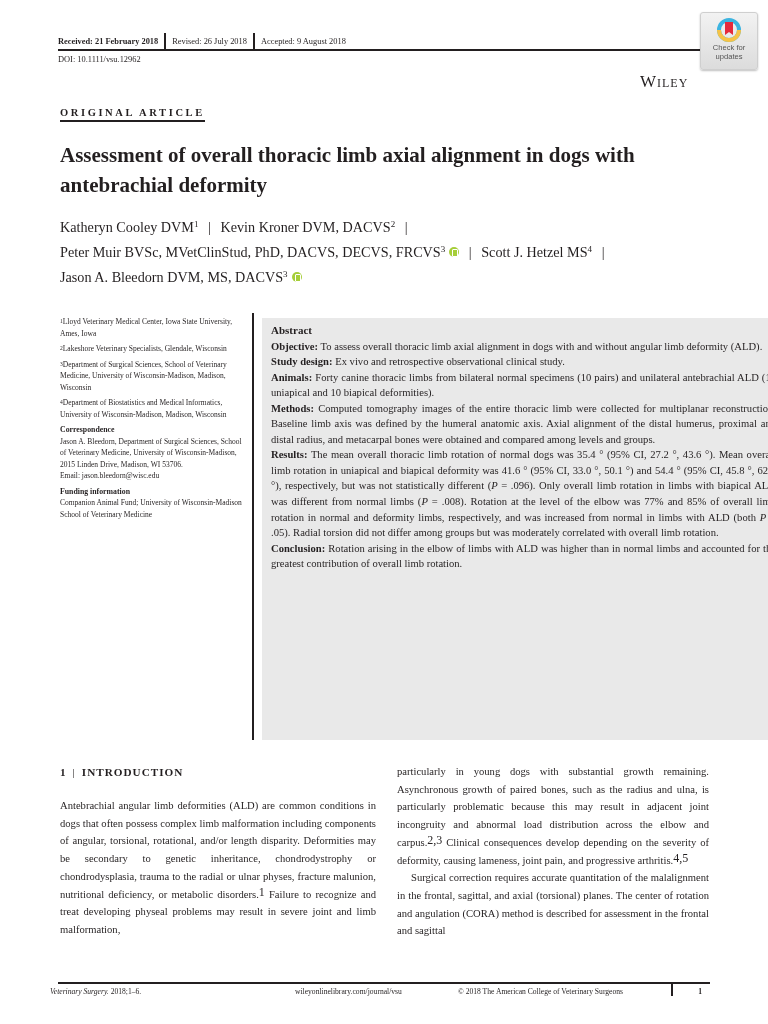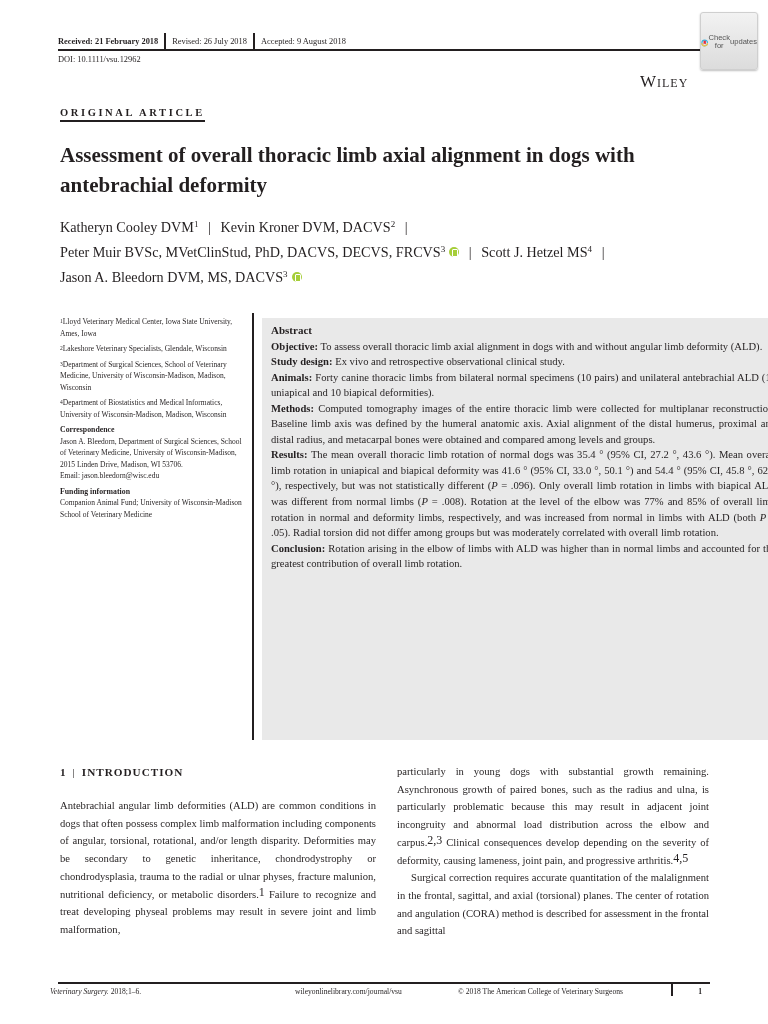--- a/index.html
+++ b/index.html
@@ -7,21 +7,21 @@
     body { position: relative; font-family: "Liberation Serif", "DejaVu Serif", serif; color: #231f20; }
 
     
     .hdr-bar { position: absolute; left: 58px; top: 36px; width: 652px; height: 15px; border-bottom: 2px solid #231f20; display: flex; align-items: flex-end; font-size: 8.4px; line-height: 13px; }
     .hdr-bar .cell { padding: 0 6px; height: 15px; display: flex; align-items: center; }
     .hdr-bar .cell.first { padding-left: 0; font-weight: bold; }
     .hdr-bar .sep { width: 2px; height: 18px; background: #231f20; align-self: flex-end; margin-bottom: -2px; }
     .doi { position: absolute; left: 58px; top: 55px; font-size: 8.4px; }
 
     
-    .crossmark { position: absolute; left: 700px; top: 12px; width: 58px; height: 58px; background: linear-gradient(#f2f2f2, #dcdcdc); border: 1px solid #cfcfcf; border-radius: 3px; box-shadow: 0 1px 2px rgba(0,0,0,0.25); display: flex; flex-direction: row; align-items: center; }
+    .crossmark { position: absolute; left: 700px; top: 12px; width: 58px; height: 58px; background: linear-gradient(#f2f2f2, #dcdcdc); border: 1px solid #cfcfcf; border-radius: 3px; box-shadow: 0 1px 2px rgba(0,0,0,0.25); display: flex; flex-direction: column; align-items: center; }
     .crossmark svg { margin-top: 4px; }
     .crossmark .cm-text { font-family: "Liberation Sans", "DejaVu Sans", sans-serif; font-size: 7.6px; line-height: 8px; color: #555; text-align: center; margin-top: 1px; }
 
     .wiley { position: absolute; left: 640px; top: 72px; font-size: 17px; letter-spacing: 1px; font-variant: small-caps; color: #231f20; }
 
     .orig-article { position: absolute; left: 60px; top: 107px; font-size: 10.5px; font-weight: bold; letter-spacing: 2.6px; padding-bottom: 2px; border-bottom: 2px solid #231f20; }
 
     .title { position: absolute; left: 60px; top: 140px; width: 660px; font-size: 21px; line-height: 30px; font-weight: bold; }
 
     .authors { position: absolute; left: 60px; top: 215px; width: 660px; font-size: 14.2px; line-height: 25px; }

